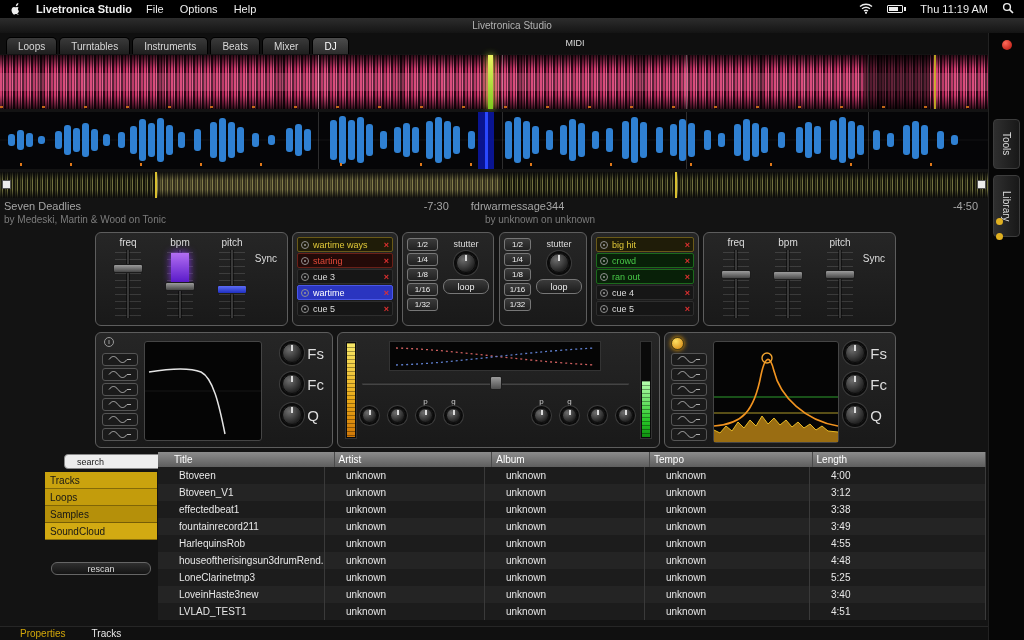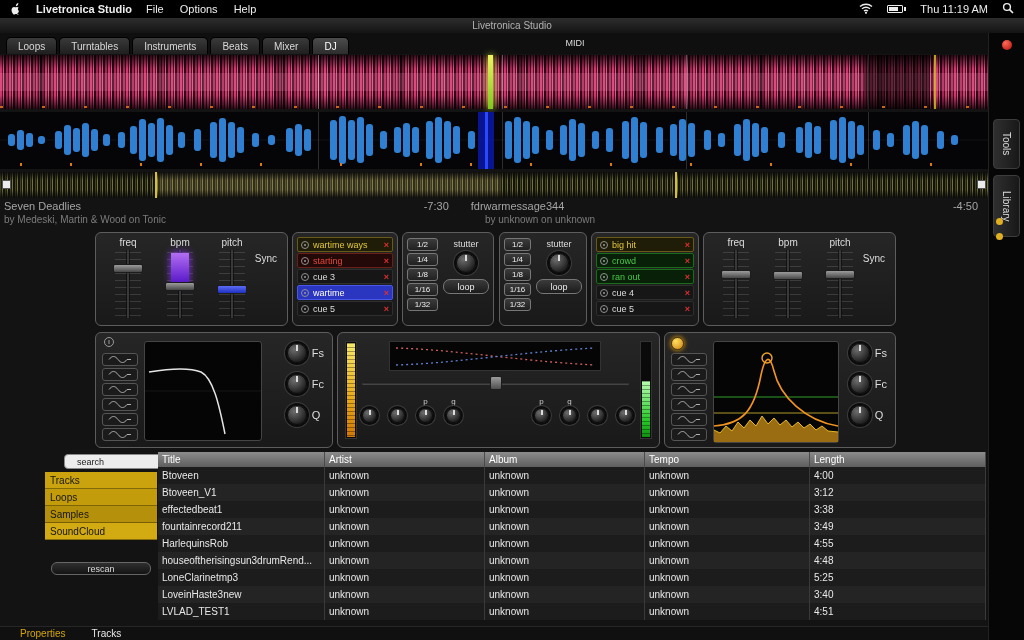--- a/index.html
+++ b/index.html
@@ -127,21 +127,21 @@
   .mini-col { position:absolute; left:6px; top:20px; display:flex; flex-direction:column; gap:2px; }
   .mini-btn { width:36px; height:13px; background:#1b1b1b; border:1px solid #555; border-radius:3px;
     display:flex; align-items:center; justify-content:center; }
   .filter-display { position:absolute; left:48px; top:8px; width:118px; height:100px; background:#050505;
     border:1px solid #454545; border-radius:3px; }
   .spec-display { position:absolute; left:48px; top:8px; width:126px; height:102px; background:#050505;
     border:1px solid #454545; border-radius:3px; }
   .knob-col { position:absolute; right:8px; top:10px; display:flex; flex-direction:column; gap:11px; }
   .knob-row { display:flex; align-items:center; gap:5px; }
   .knob-row .knob { width:20px; height:20px; }
-  .klabel { font-size:11px; color:#ddd; }
+  .klabel { font-size:15px; color:#ddd; }
 
   .meter { position:absolute; top:8px; bottom:8px; width:12px; border:1px solid #333; background:#0a0a0a; }
   .meter-l { left:7px; } .meter-r { right:7px; }
   .mfill { position:absolute; left:1px; right:1px; bottom:1px; }
   .mfill.amber { top:1px; background:
       repeating-linear-gradient(180deg, rgba(0,0,0,.35) 0 1px, transparent 1px 4px),
       linear-gradient(180deg,#f8e868,#e8a818 60%,#d07808); }
   .mfill.green { height:58%; background:
       repeating-linear-gradient(180deg, rgba(0,0,0,.35) 0 1px, transparent 1px 4px),
       linear-gradient(180deg,#b8ffb0,#28c828 70%,#109010); }
@@ -164,28 +164,28 @@
   .cat-item { height:17px; display:flex; align-items:center; padding:0 5px; font-size:10px; color:#161616;
     border-bottom:1px solid rgba(0,0,0,.35); }
   .cat-item:nth-child(1) { background:#caa30e; }
   .cat-item:nth-child(2) { background:#c39c0c; }
   .cat-item:nth-child(3) { background:#b5900a; }
   .cat-item:nth-child(4) { background:#d2aa12; }
   .rescan-btn { position:absolute; left:6px; top:108px; width:100px; height:13px; border:1px solid #666; border-radius:6px;
     background:linear-gradient(#2f2f2f,#141414); color:#ddd; font-size:9px; display:flex; align-items:center; justify-content:center; }
 
   .table { position:absolute; left:158px; top:452px; width:828px; }
-  .thead { display:flex; height:15px; background:linear-gradient(#8c8c8c,#5e5e5e); color:#fff; font-size:10px; }
+  .thead { display:flex; height:15px; background:linear-gradient(#8c8c8c,#5e5e5e); color:#fff; font-size:10px;padding-left:12px; }
   .th { display:flex; align-items:center; padding:0 4px; border-right:1px solid #4a4a4a; overflow:hidden; }
   .thead .th:nth-child(1) { width:167px; } .thead .th:nth-child(2) { width:160px; }
   .thead .th:nth-child(3) { width:160px; } .thead .th:nth-child(4) { width:165px; }
   .thead .th:nth-child(5) { width:176px; }
   .trow { display:flex; height:17px; background:#1c1c1c; color:#e8e8e8; font-size:10px; }
   .trow:nth-child(even) { background:#242424; }
-  .tcell { display:flex; align-items:center; padding:0 4px; border-right:1px solid #3a3a3a;
+  .tcell { display:flex; align-items:center; padding:0 21px; border-right:1px solid #3a3a3a;
     white-space:nowrap; overflow:hidden; }
   .c0 { width:167px; } .c1 { width:160px; } .c2 { width:160px; } .c3 { width:165px; } .c4 { width:176px; }
 
   
   .statusbar { position:absolute; left:0; bottom:0; width:988px; height:14px; background:#101010;
     border-top:1px solid #262626; display:flex; align-items:center; gap:26px; padding-left:20px; font-size:10px; }
   .props-tab { color:#d2a60a; }
   .tracks-tab { color:#e8e8e8; }
 
   .right-strip { position:absolute; right:0; top:33px; width:36px; bottom:0; background:#060606; border-left:1px solid #222; }

